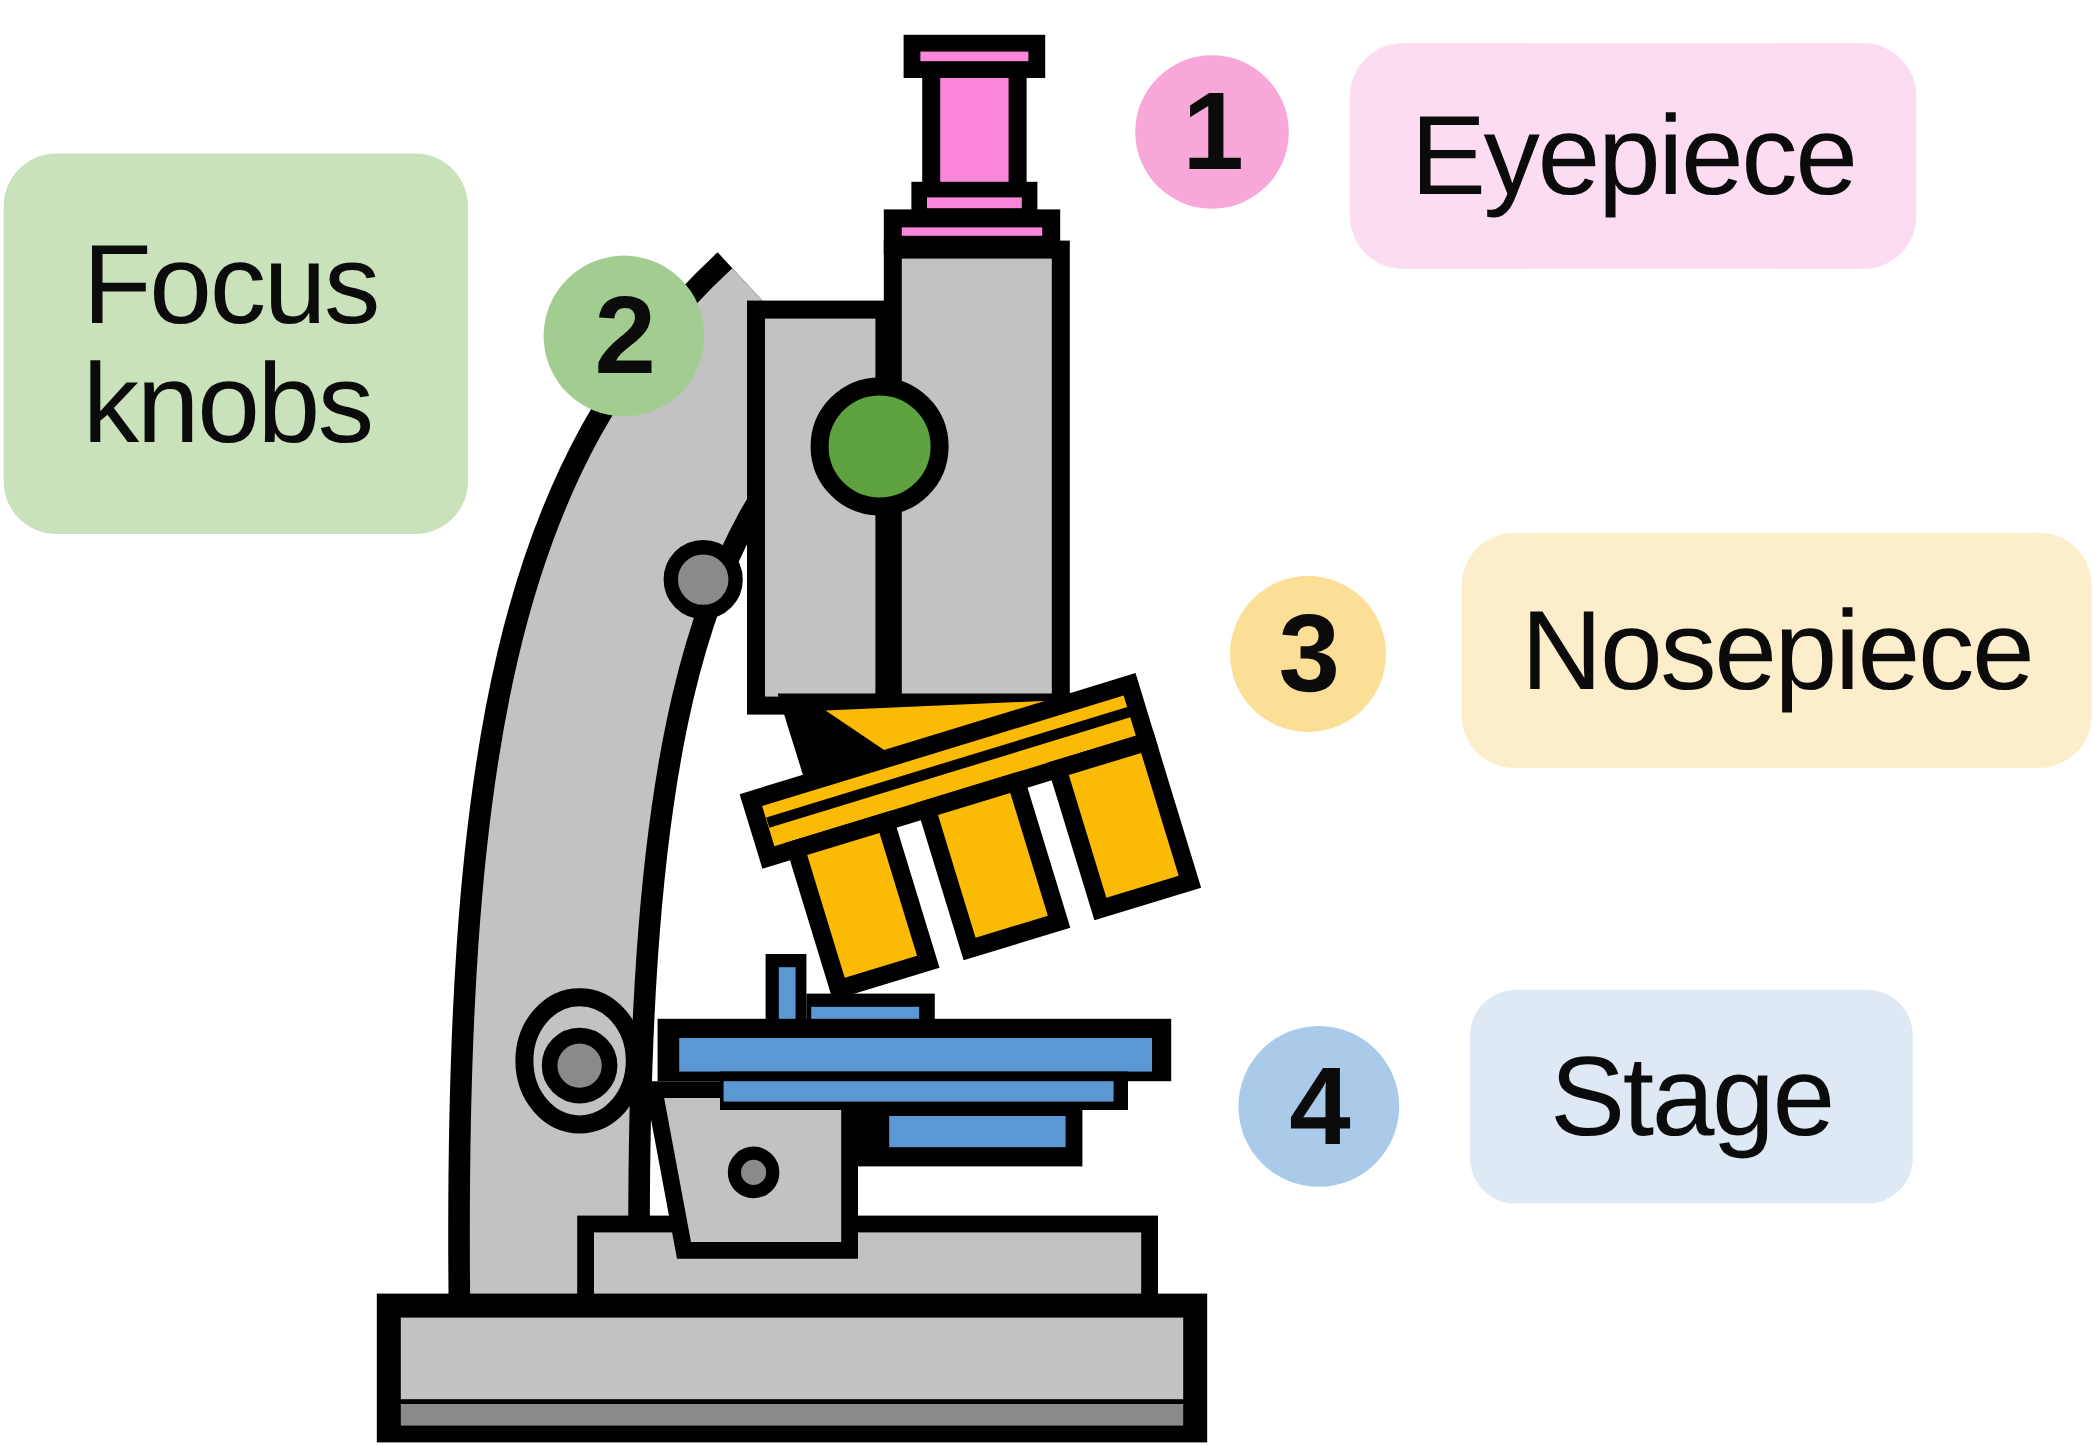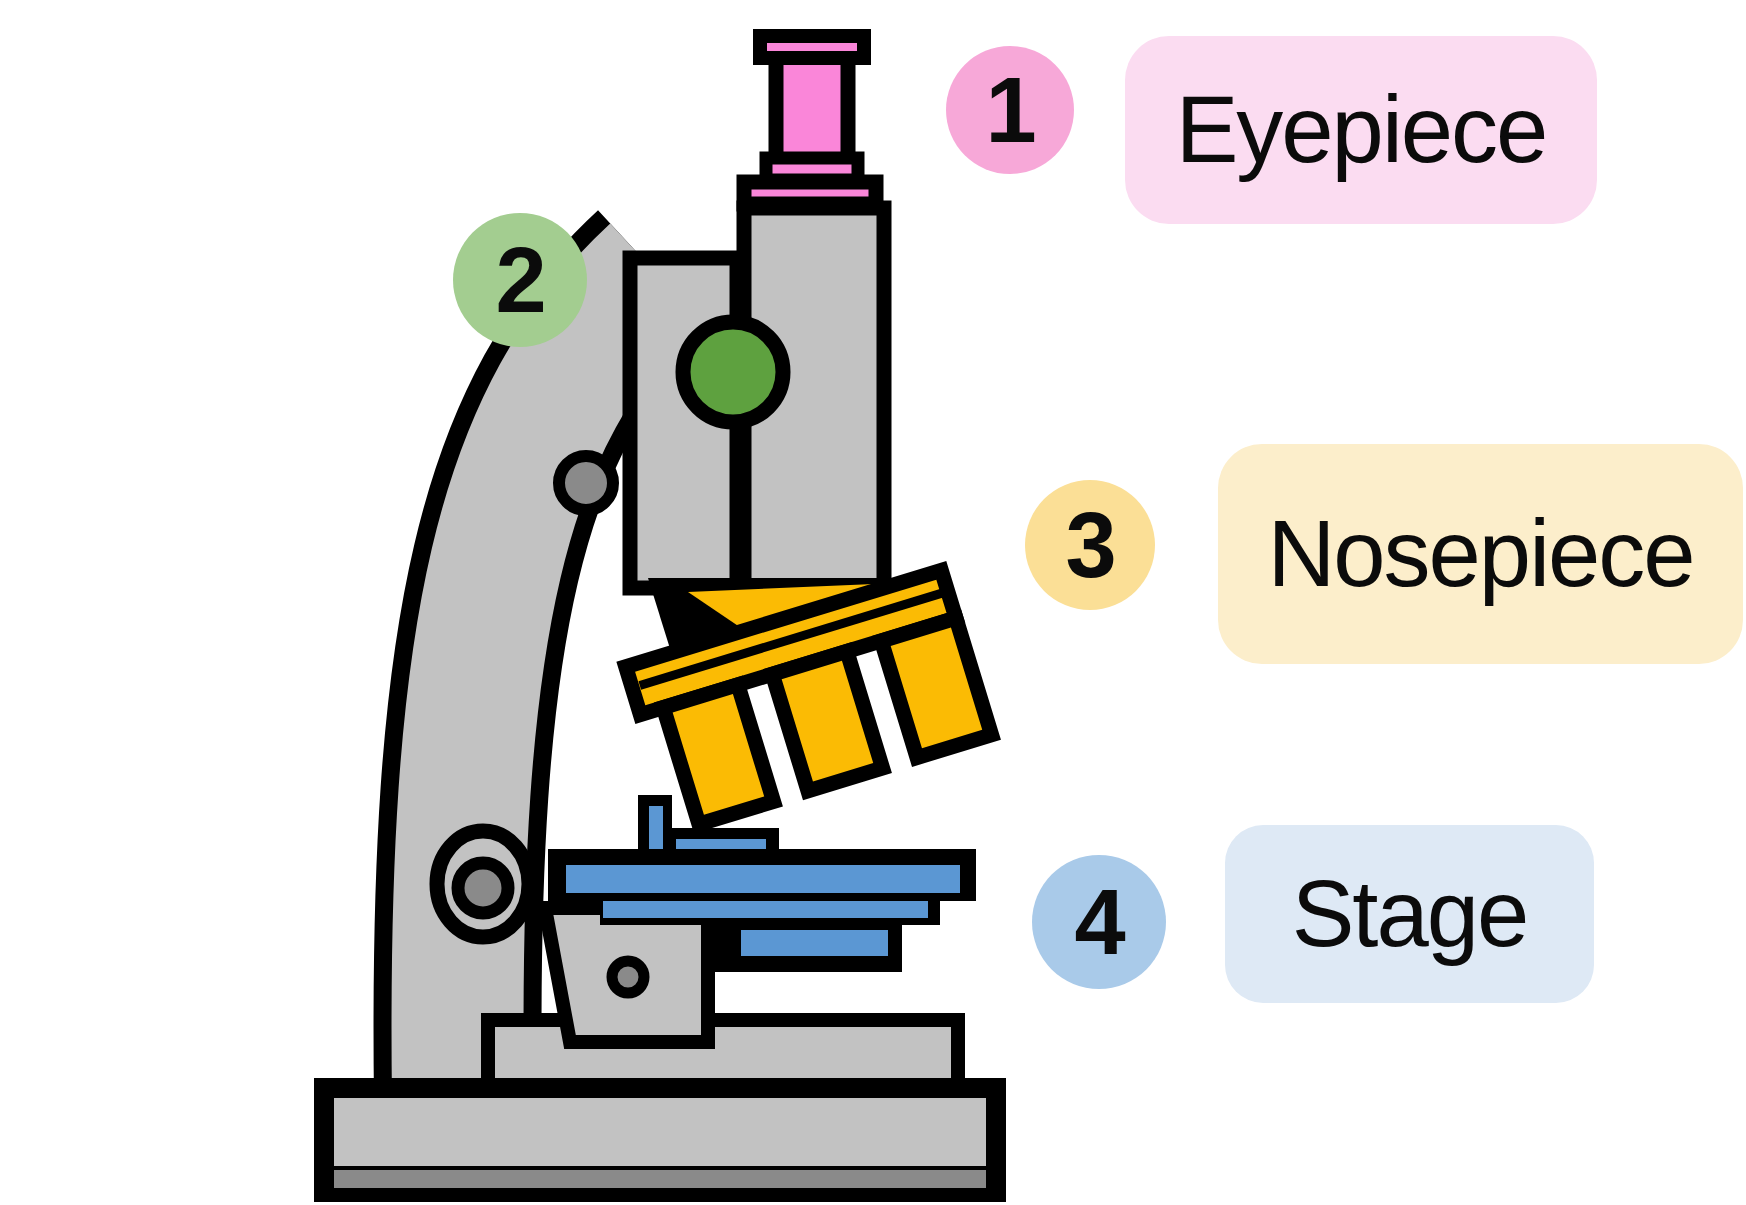--- a/index.html
+++ b/index.html
@@ -14,21 +14,21 @@
     font-size:94px;letter-spacing:-2px;color:#0b0b0b;line-height:1.05;
   }
   .badge{
     position:absolute;border-radius:50%;display:flex;align-items:center;justify-content:center;
     font-size:92px;font-weight:bold;color:#0b0b0b;letter-spacing:-2px;
   }
   .lb-eyepiece{left:1125px;top:8px;width:472px;height:188px;border-radius:44px;background:var(--eyepiece-box);margin-top:28px;}
   .lb-focus{left:3px;top:128px;width:387px;height:317px;border-radius:44px;background:var(--focus-box);
             justify-content:flex-start;padding-left:66px;box-sizing:border-box;}
   .lb-focus span{width:240px;}
-  .lb-nosepiece{left:1218px;top:444px;width:525px;height:220px;border-radius:44px;background:var(--nosepiece-box);}
+  .lb-nosepiece{left:1218px;top:444px;width:525px;height:196px;border-radius:44px;background:var(--nosepiece-box);}
   .lb-stage{left:1225px;top:825px;width:369px;height:178px;border-radius:38px;background:var(--stage-box);}
   .b1{left:946px;top:46px;width:128px;height:128px;background:var(--eyepiece-badge);}
   .b2{left:453px;top:213px;width:134px;height:134px;background:var(--focus-badge);}
   .b3{left:1025px;top:480px;width:130px;height:130px;background:var(--nosepiece-badge);}
   .b4{left:1032px;top:855px;width:134px;height:134px;background:var(--stage-badge);}
 </style>
 </head>
 <body>
 
 <div class="canvas">
@@ -98,16 +98,19 @@
       <rect x="744" y="182" width="132" height="22" style="fill:var(--eyepiece);stroke:var(--outline);stroke-width:15"></rect>
     </g>
   </svg>
 
   <div class="badge b1">1</div>
   <div class="badge b2">2</div>
   <div class="badge b3">3</div>
   <div class="badge b4">4</div>
 
   <div class="label-box lb-eyepiece">Eyepiece</div>
+  <div class="label-box lb-focus">
+    <span>Focus knobs</span>
+  </div>
   <div class="label-box lb-nosepiece">Nosepiece</div>
   <div class="label-box lb-stage">Stage</div>
 
 </div>
 
 </body></html>

